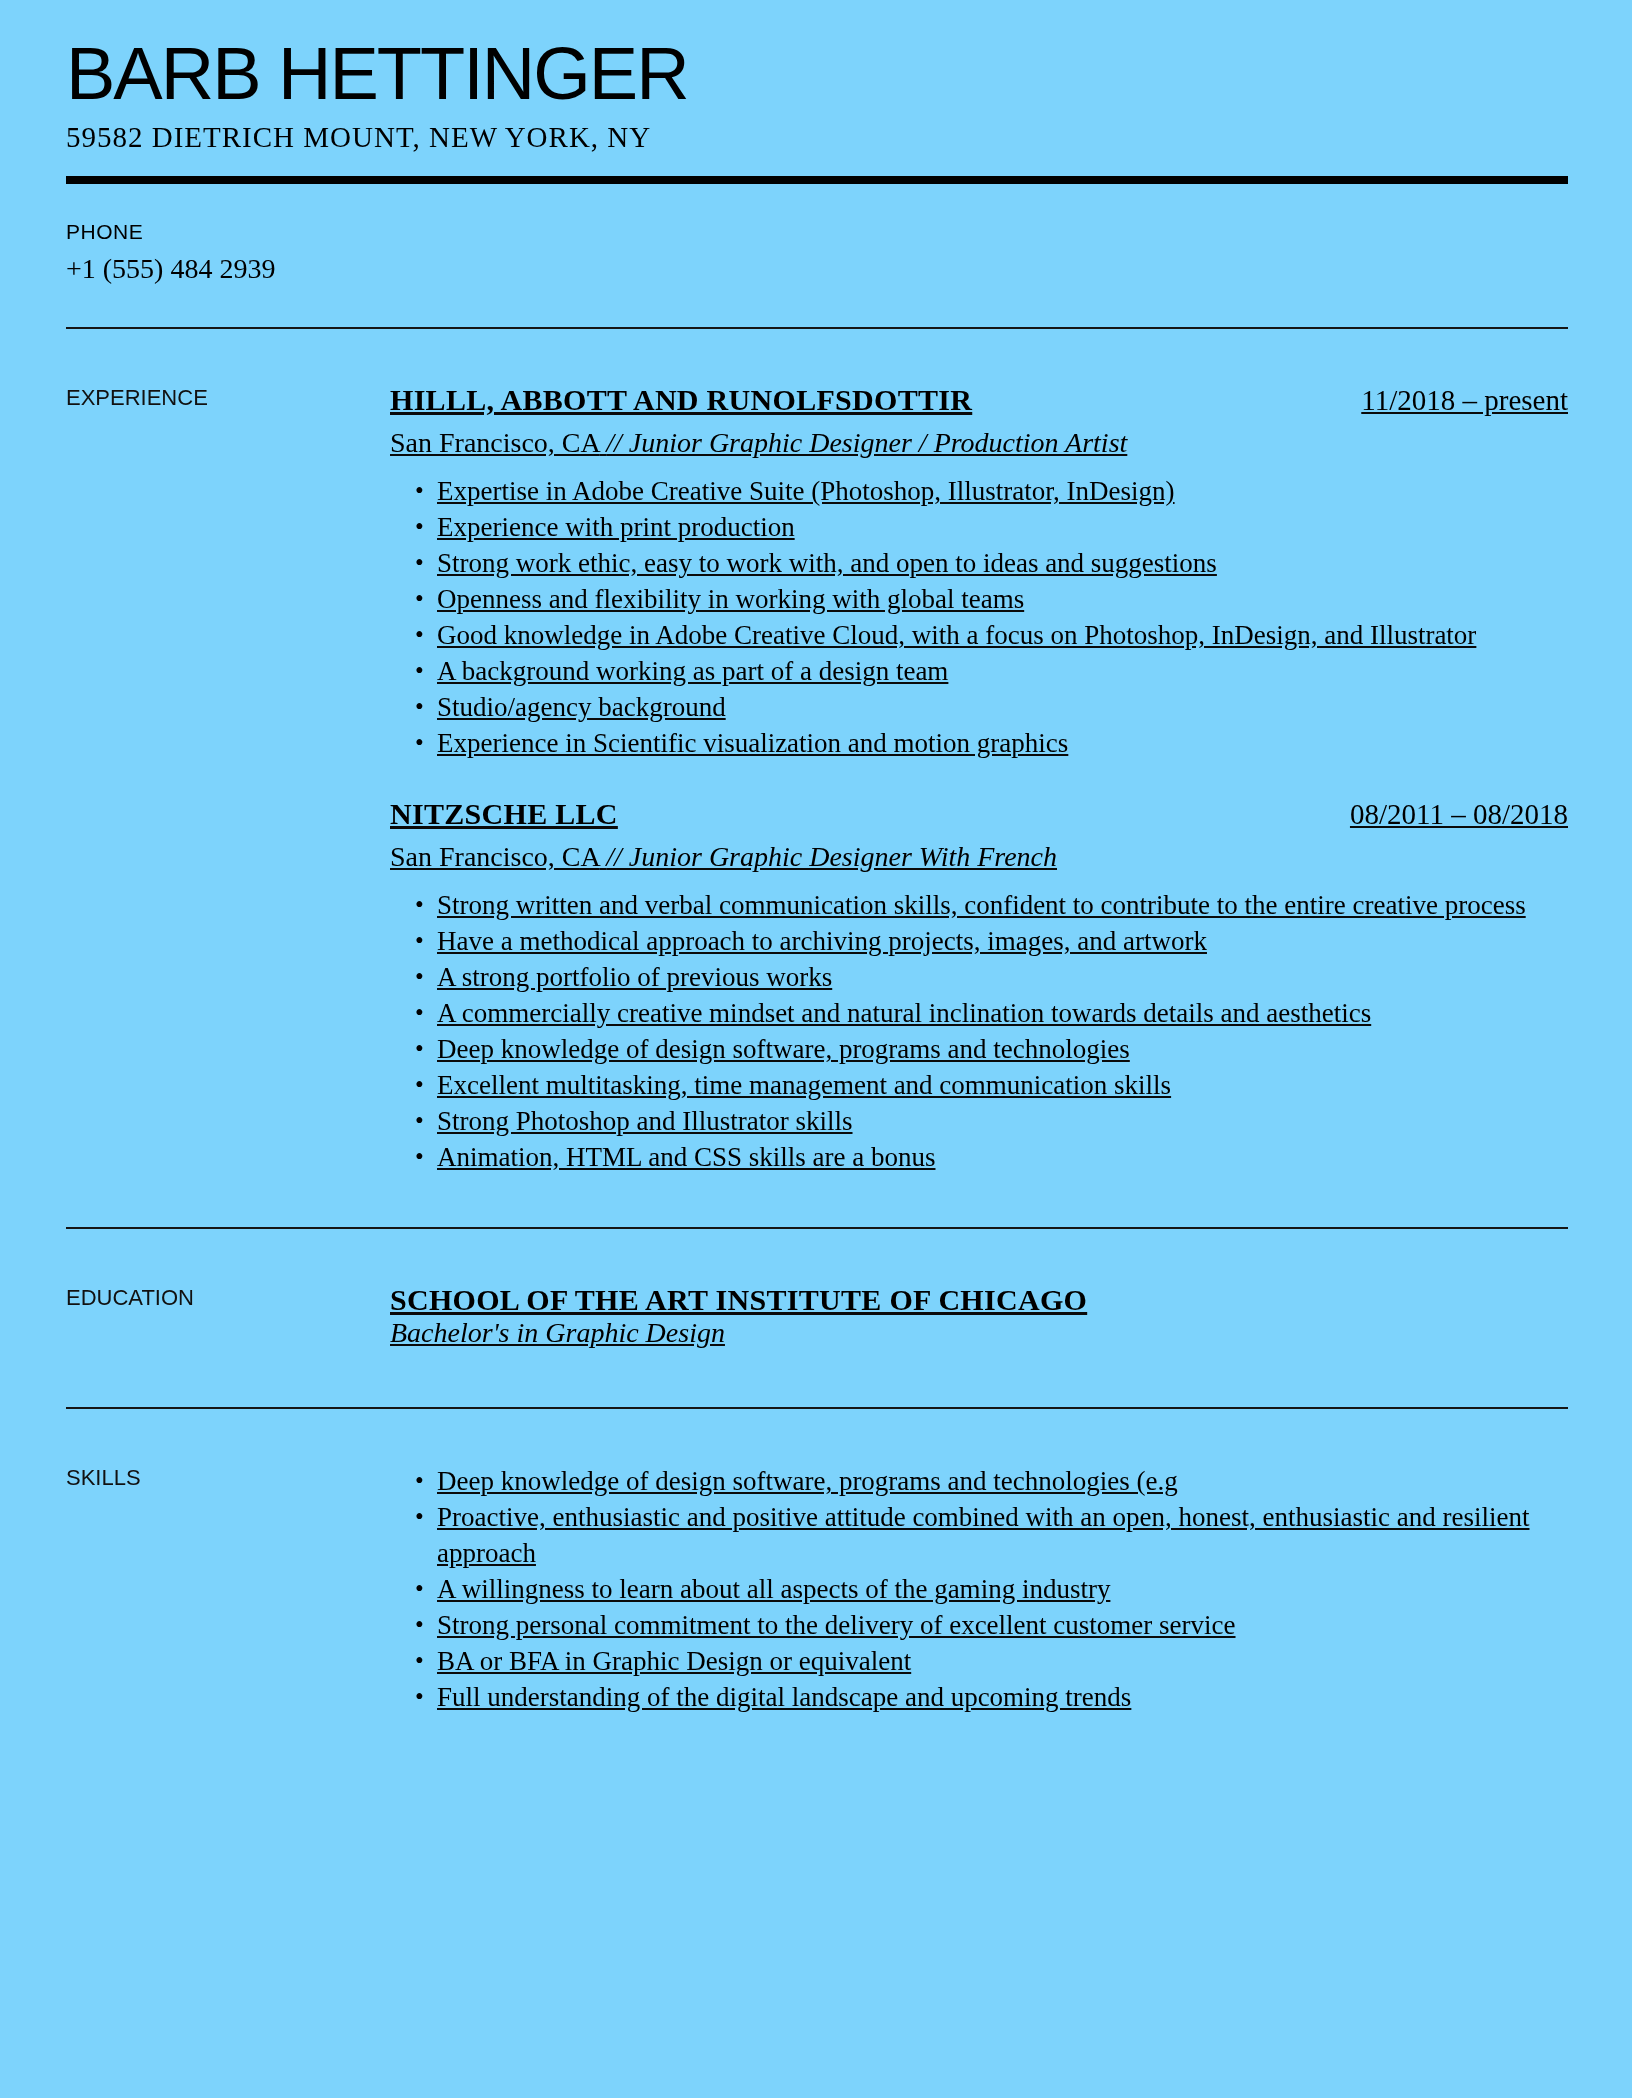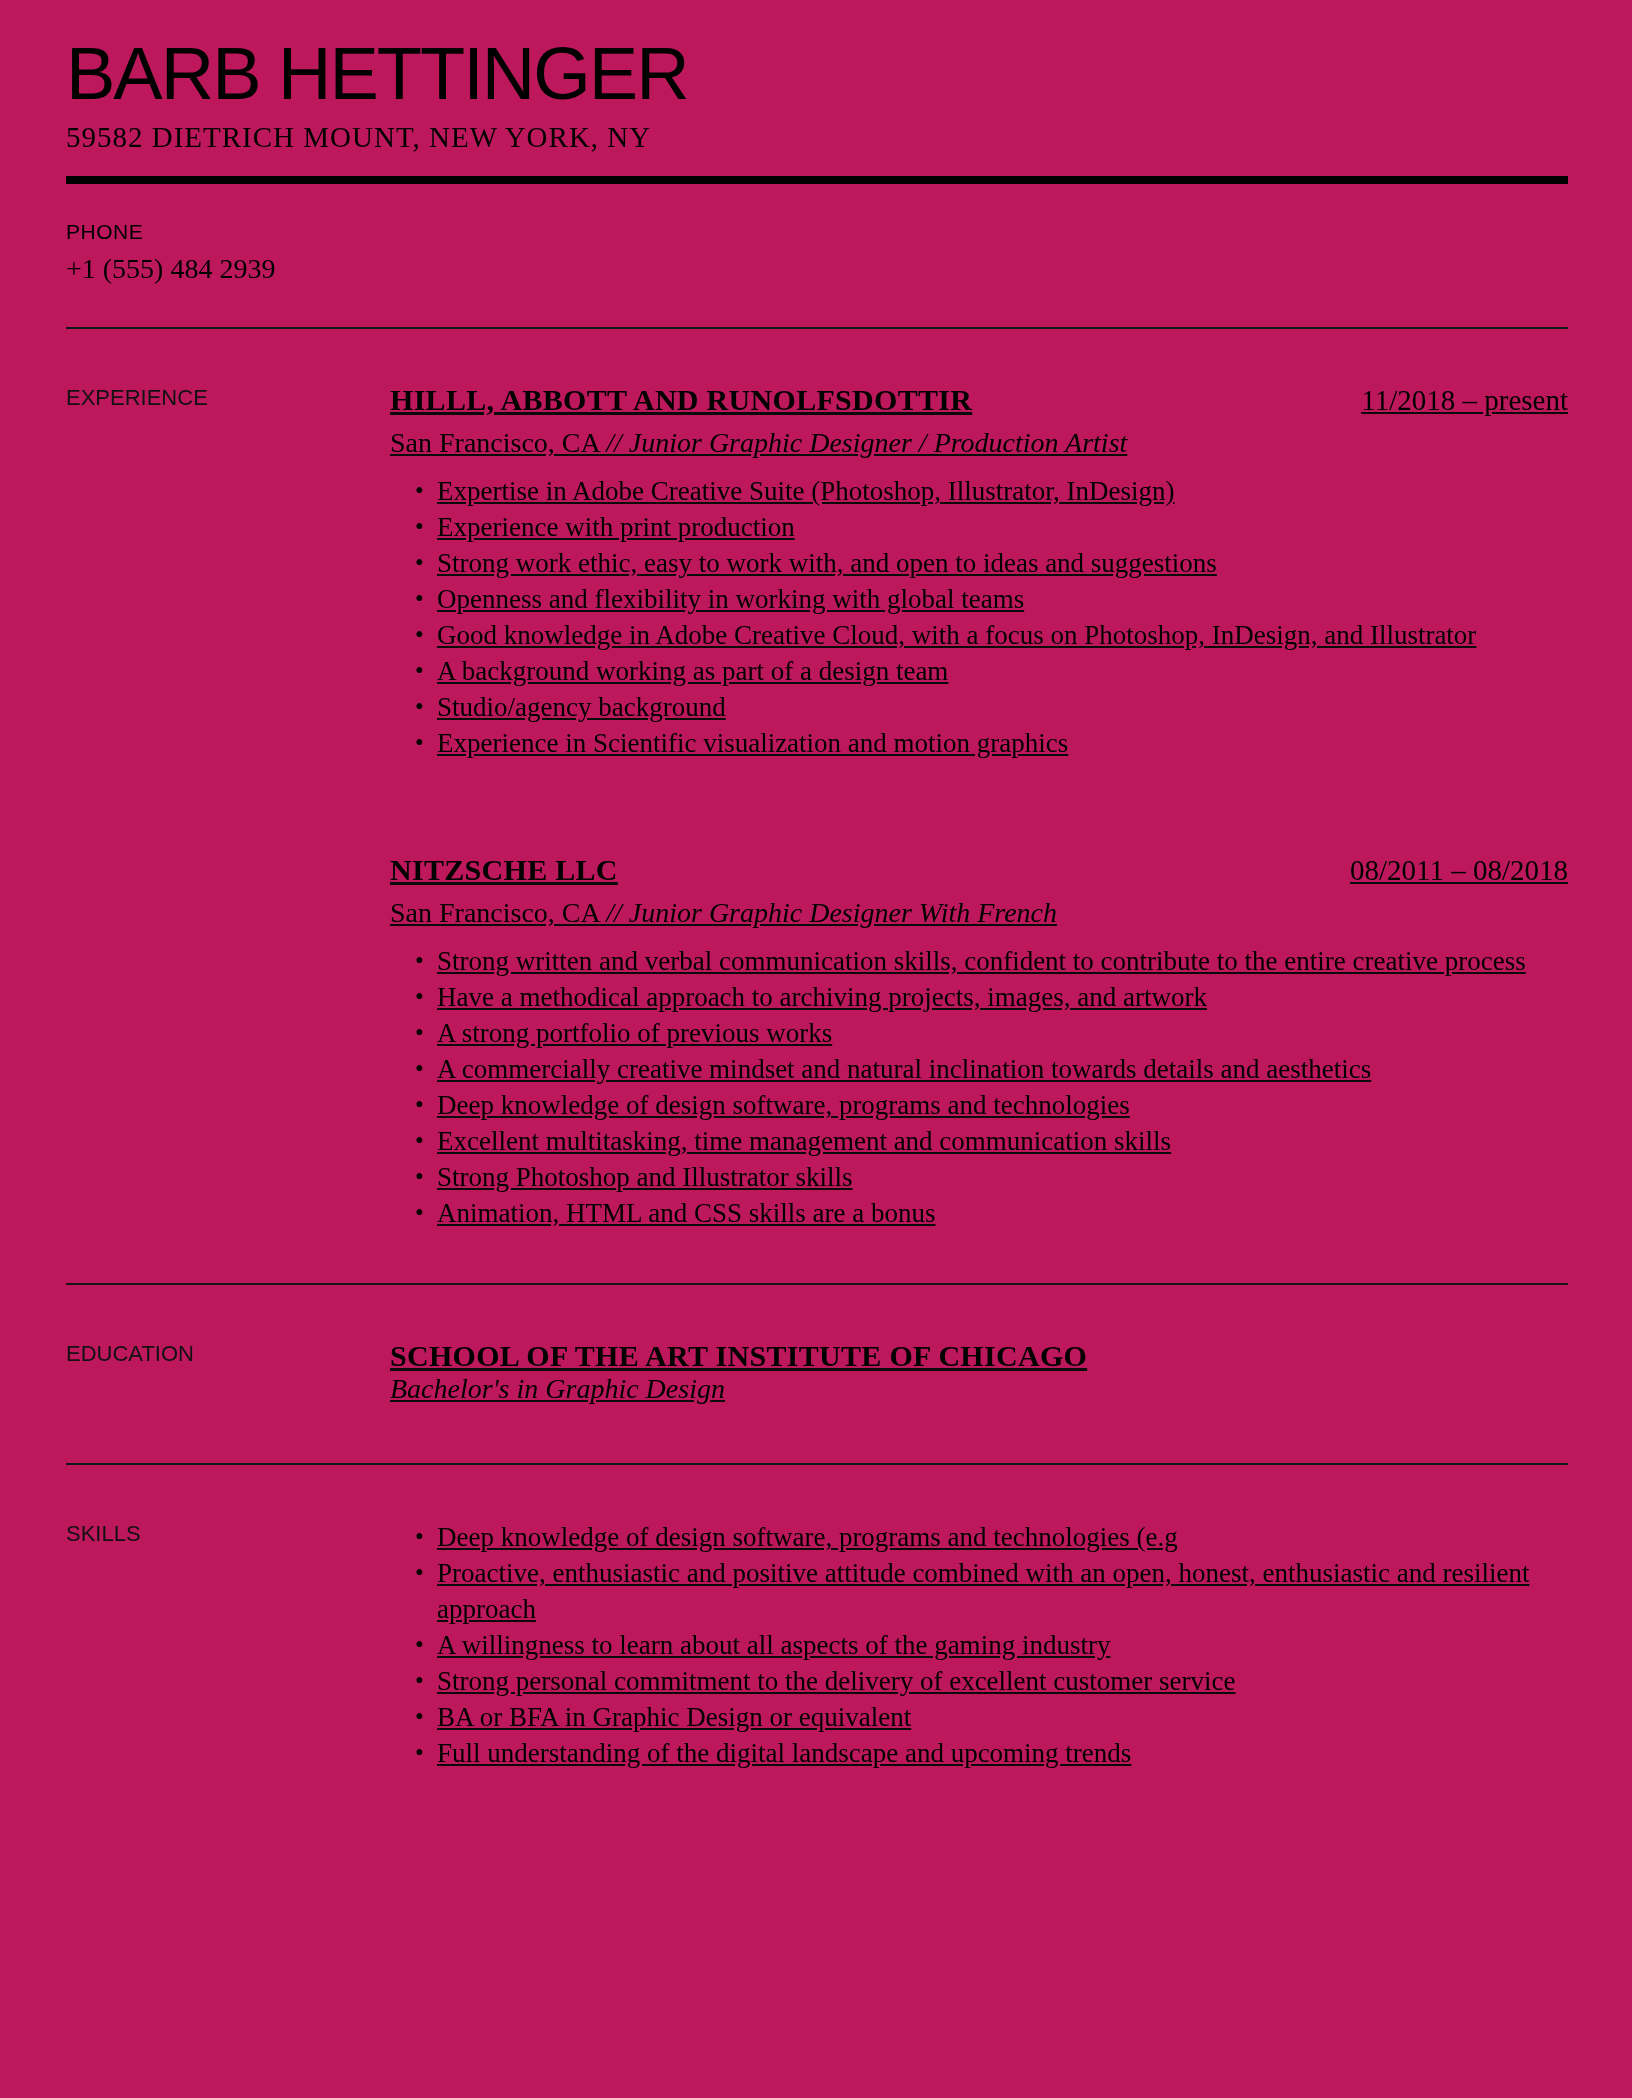--- a/index.html
+++ b/index.html
@@ -3,21 +3,21 @@
 <meta charset="utf-8">
 <style>
   * { margin:0; padding:0; box-sizing:border-box; }
   html, body { background:#ffffff; }
   body {
     width:1632px; min-height:2098px;
     font-family:"Liberation Serif", serif;
     color:#0a0a0a;
     -webkit-font-smoothing:antialiased;
   }
-  .page { width:1632px; min-height:2098px; padding:36px 64px 40px 66px; background:#be185d; }
+  .page { width:1632px; min-height:2098px; padding:36px 64px 40px 66px; background:#7dd3fc; }
 
   
   .name {
     font-family:"Liberation Sans", sans-serif;
     font-size:74px; font-weight:400; line-height:1.02; letter-spacing:-2px;
     color:#000;
   }
   .address {
     font-size:29px; letter-spacing:1px; margin-top:10px; color:#000;
   }
@@ -38,21 +38,21 @@
   
   .section { display:grid; grid-template-columns:324px 1fr; margin-top:54px; }
   .section-label {
     font-family:"Liberation Sans", sans-serif;
     font-size:22px; font-weight:400; line-height:1.15; color:#111;
     padding-top:2px;
   }
   .section-content { min-width:0;text-decoration:underline; }
 
   
-  .job + .job { margin-top:92px; }
+  .job + .job { margin-top:36px; }
   .job-header { display:flex; justify-content:space-between; align-items:baseline; }
   .company { font-weight:700; font-size:30px; letter-spacing:0.3px; color:#000; }
   .dates { font-size:29px; white-space:nowrap; color:#000; }
   .job-subtitle { font-size:28px; margin-top:10px; color:#000; }
   .italic { font-style:italic; }
 
   
   ul.bullets { list-style:none; margin-top:14px; margin-left:24px; }
   ul.bullets li {
     position:relative; padding-left:23px;

